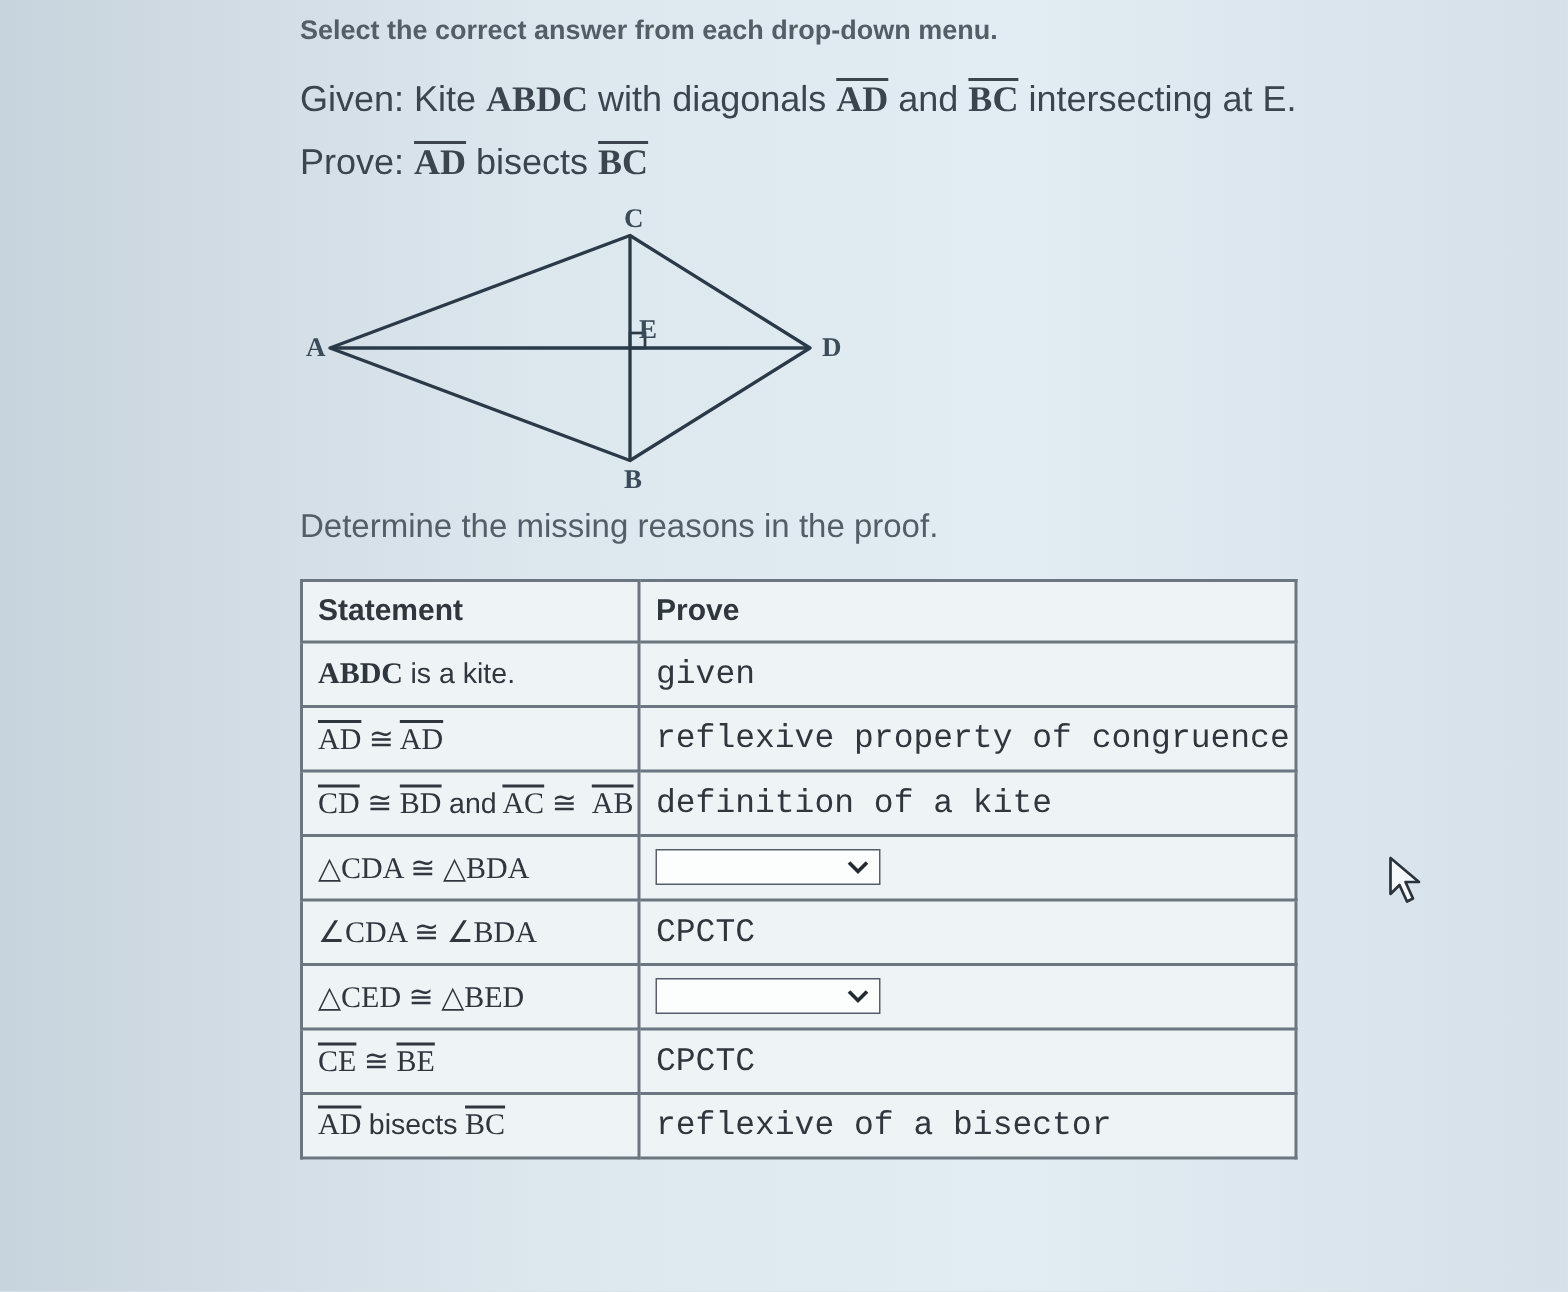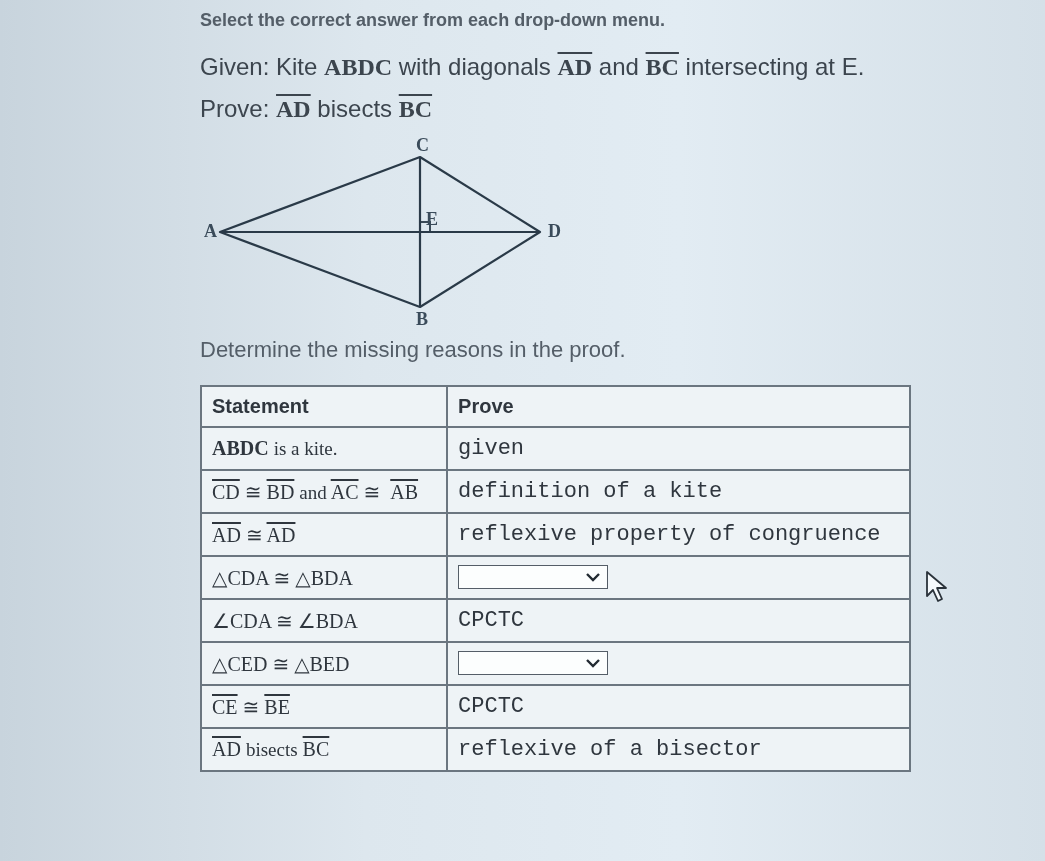--- a/index.html
+++ b/index.html
@@ -27,29 +27,29 @@
   .diagram-wrap { margin: 10px 0 6px 0; width: 380px; }
   .diagram-caption { font-size: 22px; color:#545e68; margin-top:4px; margin-bottom: 22px; }
 
   table.proof {
     border-collapse: collapse;
     background: #eef3f6;
     font-size: 19px;
   }
   table.proof th, table.proof td {
     border: 2px solid #6b7680;
-    padding: 8px 28px 8px 10px;
+    padding: 8px 3px 8px 10px;
     text-align: left;
     vertical-align: middle;
     font-weight: normal;
     color:#2f363e;
   }
   table.proof th { font-weight: bold; font-size: 20px;}
   .stmt { font-family: "Times New Roman", serif; font-size: 20px; }
-  .stmt .plain { font-family: Liberation Serif, serif; font-size: 19px; }
+  .stmt .plain { font-family: Liberation Sans, sans-serif; font-size: 19px; }
   .reason-cell { font-family: Liberation Mono, monospace; font-size: 22px; }
 
   .dropdown {
     display:inline-flex; align-items:center; justify-content:flex-end;
     width: 150px; height: 24px;
     border: 1.5px solid #555e68; background:#fcfefe;
     padding: 0 6px 0 6px; box-sizing:border-box;
     cursor: pointer;
   }
   .dropdown svg { flex:0 0 auto; }
@@ -102,26 +102,26 @@
         <th>Statement</th>
         <th>Prove</th>
       </tr>
     </thead>
     <tbody id="proof-body">
         <tr>
           <td class="stmt"><b>ABDC</b> <span class="plain">is a kite.</span></td>
           <td class="reason-cell">given</td>
         </tr>
         <tr>
+          <td class="stmt"><span class="ovl">AD</span> ≅ <span class="ovl">AD</span></td>
+          <td class="reason-cell">reflexive property of congruence</td>
+        </tr>
+        <tr>
           <td class="stmt"><span class="ovl">CD</span> ≅ <span class="ovl">BD</span> <span class="plain">and</span> <span class="ovl">AC</span> ≅ &nbsp;<span class="ovl">AB</span></td>
           <td class="reason-cell">definition of a kite</td>
-        </tr>
-        <tr>
-          <td class="stmt"><span class="ovl">AD</span> ≅ <span class="ovl">AD</span></td>
-          <td class="reason-cell">reflexive property of congruence</td>
         </tr>
         <tr>
           <td class="stmt">△CDA ≅ △BDA</td>
           <td class="reason-cell"><div class="dropdown">
               <svg width="16" height="12" viewBox="0 0 16 12">
                 <path d="M2 3 L8 9 L14 3" fill="none" stroke="#222a32" stroke-width="2.4"></path>
               </svg>
             </div></td>
         </tr>
         <tr>

